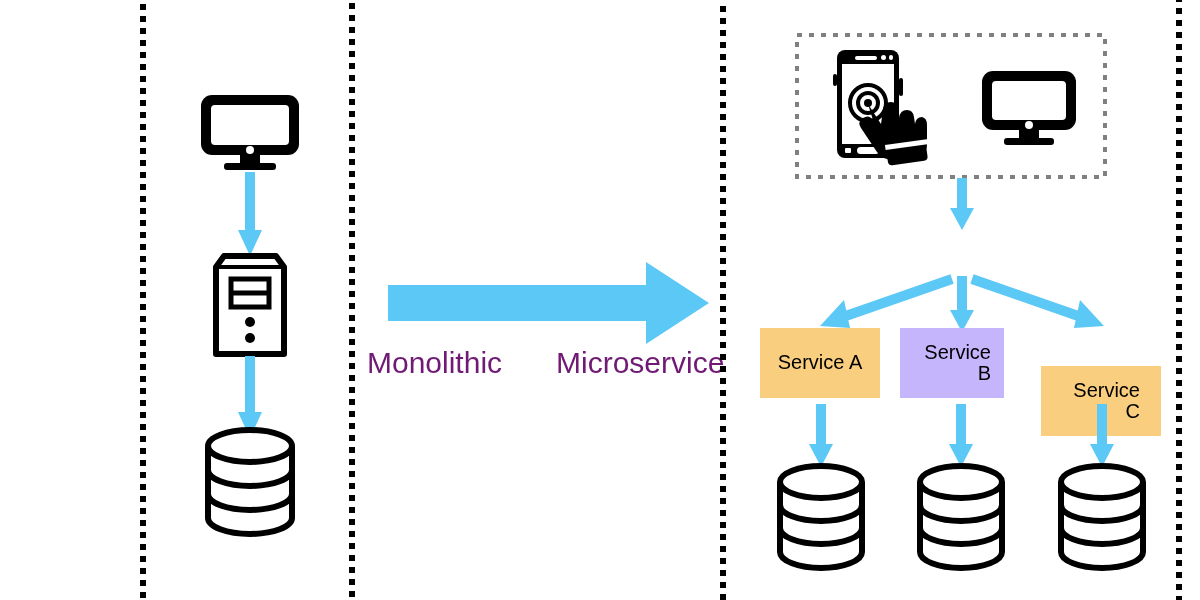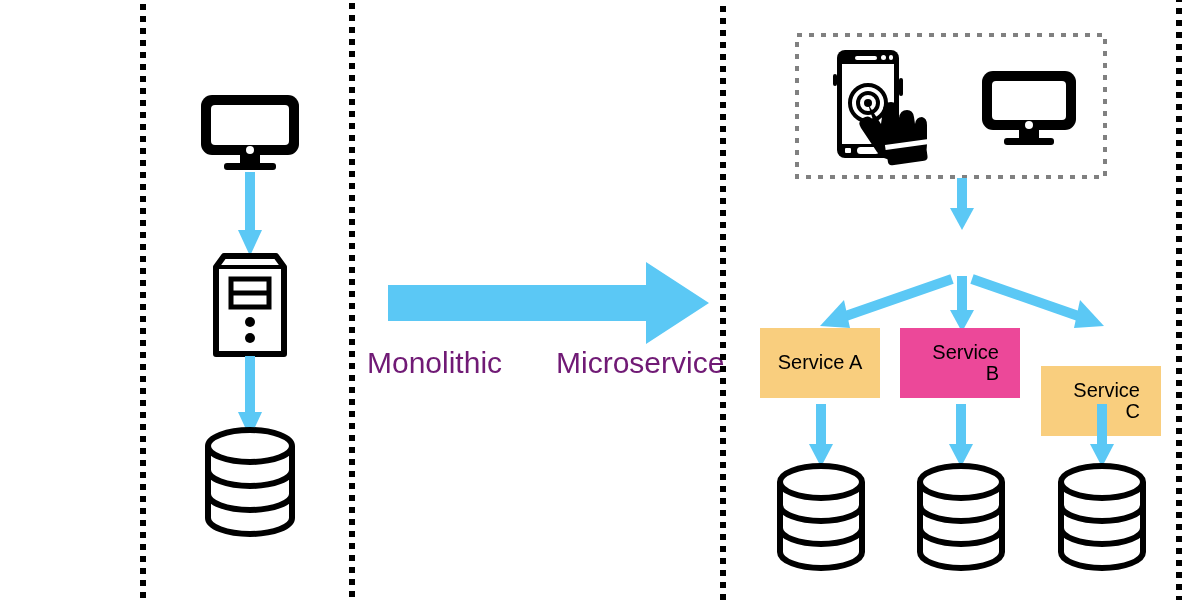--- a/index.html
+++ b/index.html
@@ -185,21 +185,21 @@
     <svg width="150" height="60" viewBox="0 0 150 60">
       <line x1="4" y1="3" x2="116" y2="42" stroke="#5BC8F5" stroke-width="10"></line>
       <polygon points="112,24 106,52 136,50" fill="#5BC8F5"></polygon>
     </svg>
   </div>
 
   <div class="box service-box" style="left:760px; top:328px; width:120px; height:70px; background:#F9CE7E;">
     <span>Service A</span>
   </div>
 
-  <div class="box service-box" style="left:900px; top:328px; width:120px; height:70px; background:#ec4899;">
+  <div class="box service-box" style="left:900px; top:328px; width:104px; height:70px; background:#c4b5fd;">
     <span style="display:block; width:78px;">Service B</span>
   </div>
 
   <div class="box service-box" style="left:1041px; top:328px; width:120px; height:70px; background:#F9CE7E;margin-top:38px;">
     <span style="display:block; width:78px;">Service C</span>
   </div>
 
   <div class="icon-wrap" style="left:808px; top:404px; width:26px; height:64px;">
     <svg width="26" height="64" viewBox="0 0 26 64">
       <rect x="8" y="0" width="10" height="44" fill="#5BC8F5"></rect>

